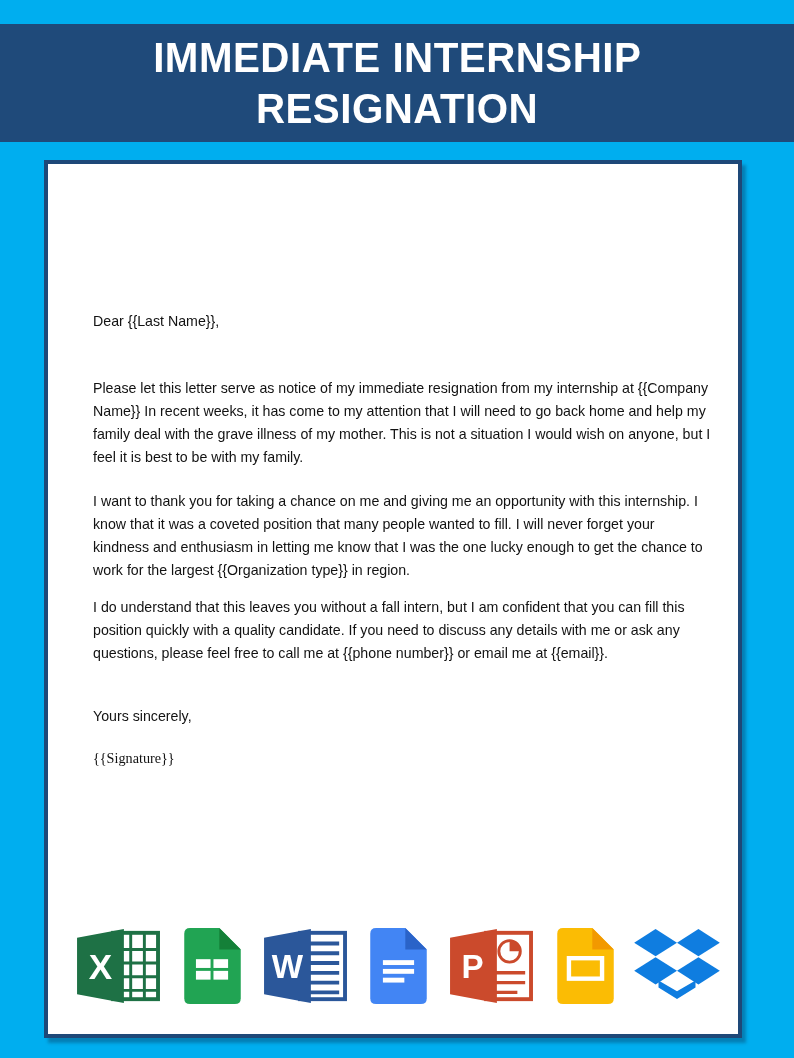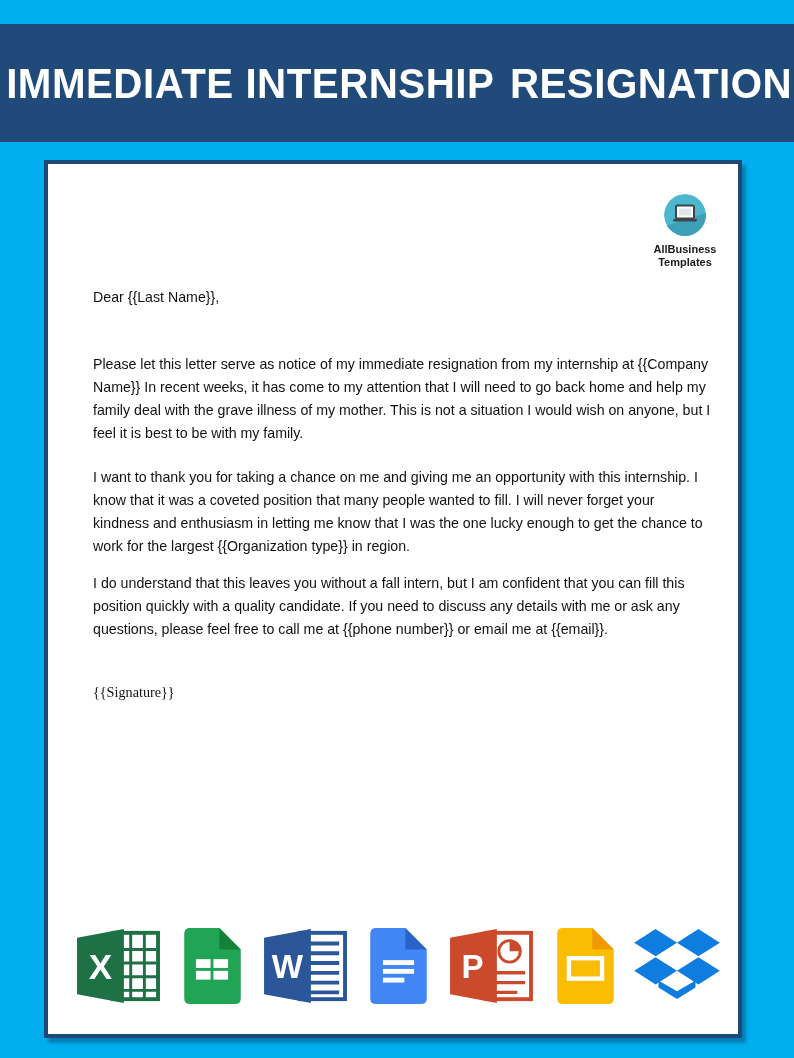--- a/index.html
+++ b/index.html
@@ -7,21 +7,21 @@
     width:794px; height:1058px;
     background:#00aeef;
     position:relative;
     font-family:"Liberation Sans", sans-serif;
     overflow:hidden;
   }
   .banner {
     position:absolute; top:24px; left:0;
     width:794px; height:118px;
     background:#1f4a7a;
-    display:flex; flex-direction:row;
+    display:flex; flex-direction:column;
     align-items:center; justify-content:center;
   }
   .banner .title-line {
     color:#ffffff;
     font-weight:bold;
     font-size:42px;
     line-height:51px;
     letter-spacing:0.5px;
     text-align:center;
     transform:scaleX(0.96);
@@ -38,21 +38,21 @@
   .logo {
     position:absolute; top:29px; right:8px;
     width:90px; text-align:center;
   }
   .logo-circle { width:44px; height:44px; margin:0 auto 2px; }
   .logo-text {
     font-size:11px; font-weight:bold;
     line-height:13px; color:#1a1a1a;
   }
   .letter {
-    position:absolute; top:122px; left:45px;
+    position:absolute; top:146px; left:45px;
     width:618px;
     font-size:14.2px; line-height:23px;
     color:#121212;
   }
   .letter p { padding:0; }
   .salutation { margin:0 0 44px; }
   .p1 { margin:0 0 21px; }
   .p2 { margin:0 0 14px; }
   .p3 { margin:0 0 40px; }
   .closing { margin:0 0 19px; }
@@ -67,42 +67,27 @@
 </head>
 <body>
 
 <div class="banner">
   <div class="title-line">IMMEDIATE INTERNSHIP</div>
   <div class="title-line">RESIGNATION</div>
 </div>
 
 <div class="page">
 
-  <div class="logo">
-    <svg class="logo-circle" viewBox="0 0 44 44">
-      <clipPath id="logoclip">
-          <circle cx="22" cy="22" r="21"></circle>
-        </clipPath>
-      <g clip-path="url(#logoclip)">
-        <circle cx="22" cy="22" r="21" fill="#4db7cd"></circle>
-        <rect x="-8" y="27" width="64" height="34" fill="#3da0b6" transform="rotate(-18 22 31)"></rect>
-      </g>
-      <rect x="13" y="12.5" width="18" height="13" rx="1.5" fill="#ffffff" stroke="#3f4448" stroke-width="2"></rect>
-      <rect x="16" y="15.5" width="12" height="7" fill="#dfe7e9"></rect>
-      <rect x="10" y="26" width="24" height="2.6" rx="1.3" fill="#3f4448"></rect>
-    </svg>
-    <div class="logo-text">AllBusiness</div>
-    <div class="logo-text">Templates</div>
-  </div>
 
   <div class="letter">
     <p class="salutation">Dear {{Last Name}},</p>
     <p class="p1"><span>Please let this letter serve as notice of my immediate resignation from my internship at {{Company Name}} In recent weeks, it has come to my attention that I will need to go back home and help my family deal with the </span><span class="italic">grave illness of my mother</span><span>. This is not a situation I would wish on anyone, but I feel it is best to be with my family.</span></p>
     <p class="p2">I want to thank you for taking a chance on me and giving me an opportunity with this internship. I know that it was a coveted position that many people wanted to fill. I will never forget your kindness and enthusiasm in letting me know that I was the one lucky enough to get the chance to work for the largest {{Organization type}} in region.</p>
     <p class="p3">I do understand that this leaves you without a fall intern, but I am confident that you can fill this position quickly with a quality candidate. If you need to discuss any details with me or ask any questions, please feel free to call me at {{phone number}} or email me at {{email}}.</p>
+    <p class="closing">Yours sincerely,</p>
     <p class="signature">{{Signature}}</p>
   </div>
 
   <div class="icons-row">
 
     <svg class="app-icon" width="90" height="80" viewBox="0 0 92 82" aria-label="Microsoft Excel">
       <rect x="40" y="7" width="46" height="68" fill="#ffffff" stroke="#1e7145" stroke-width="4"></rect>
       <path d="M40 24 H86 M40 38 H86 M40 52 H86 M40 66 H86 M58 7 V75 M72 7 V75" stroke="#1e7145" stroke-width="3" fill="none"></path>
       <polygon points="3,12 51,3 51,79 3,70" fill="#1e7145"></polygon>
       <text x="27" y="54" text-anchor="middle" font-size="36" font-weight="bold" fill="#ffffff" font-family="Liberation Sans, sans-serif">X</text>

